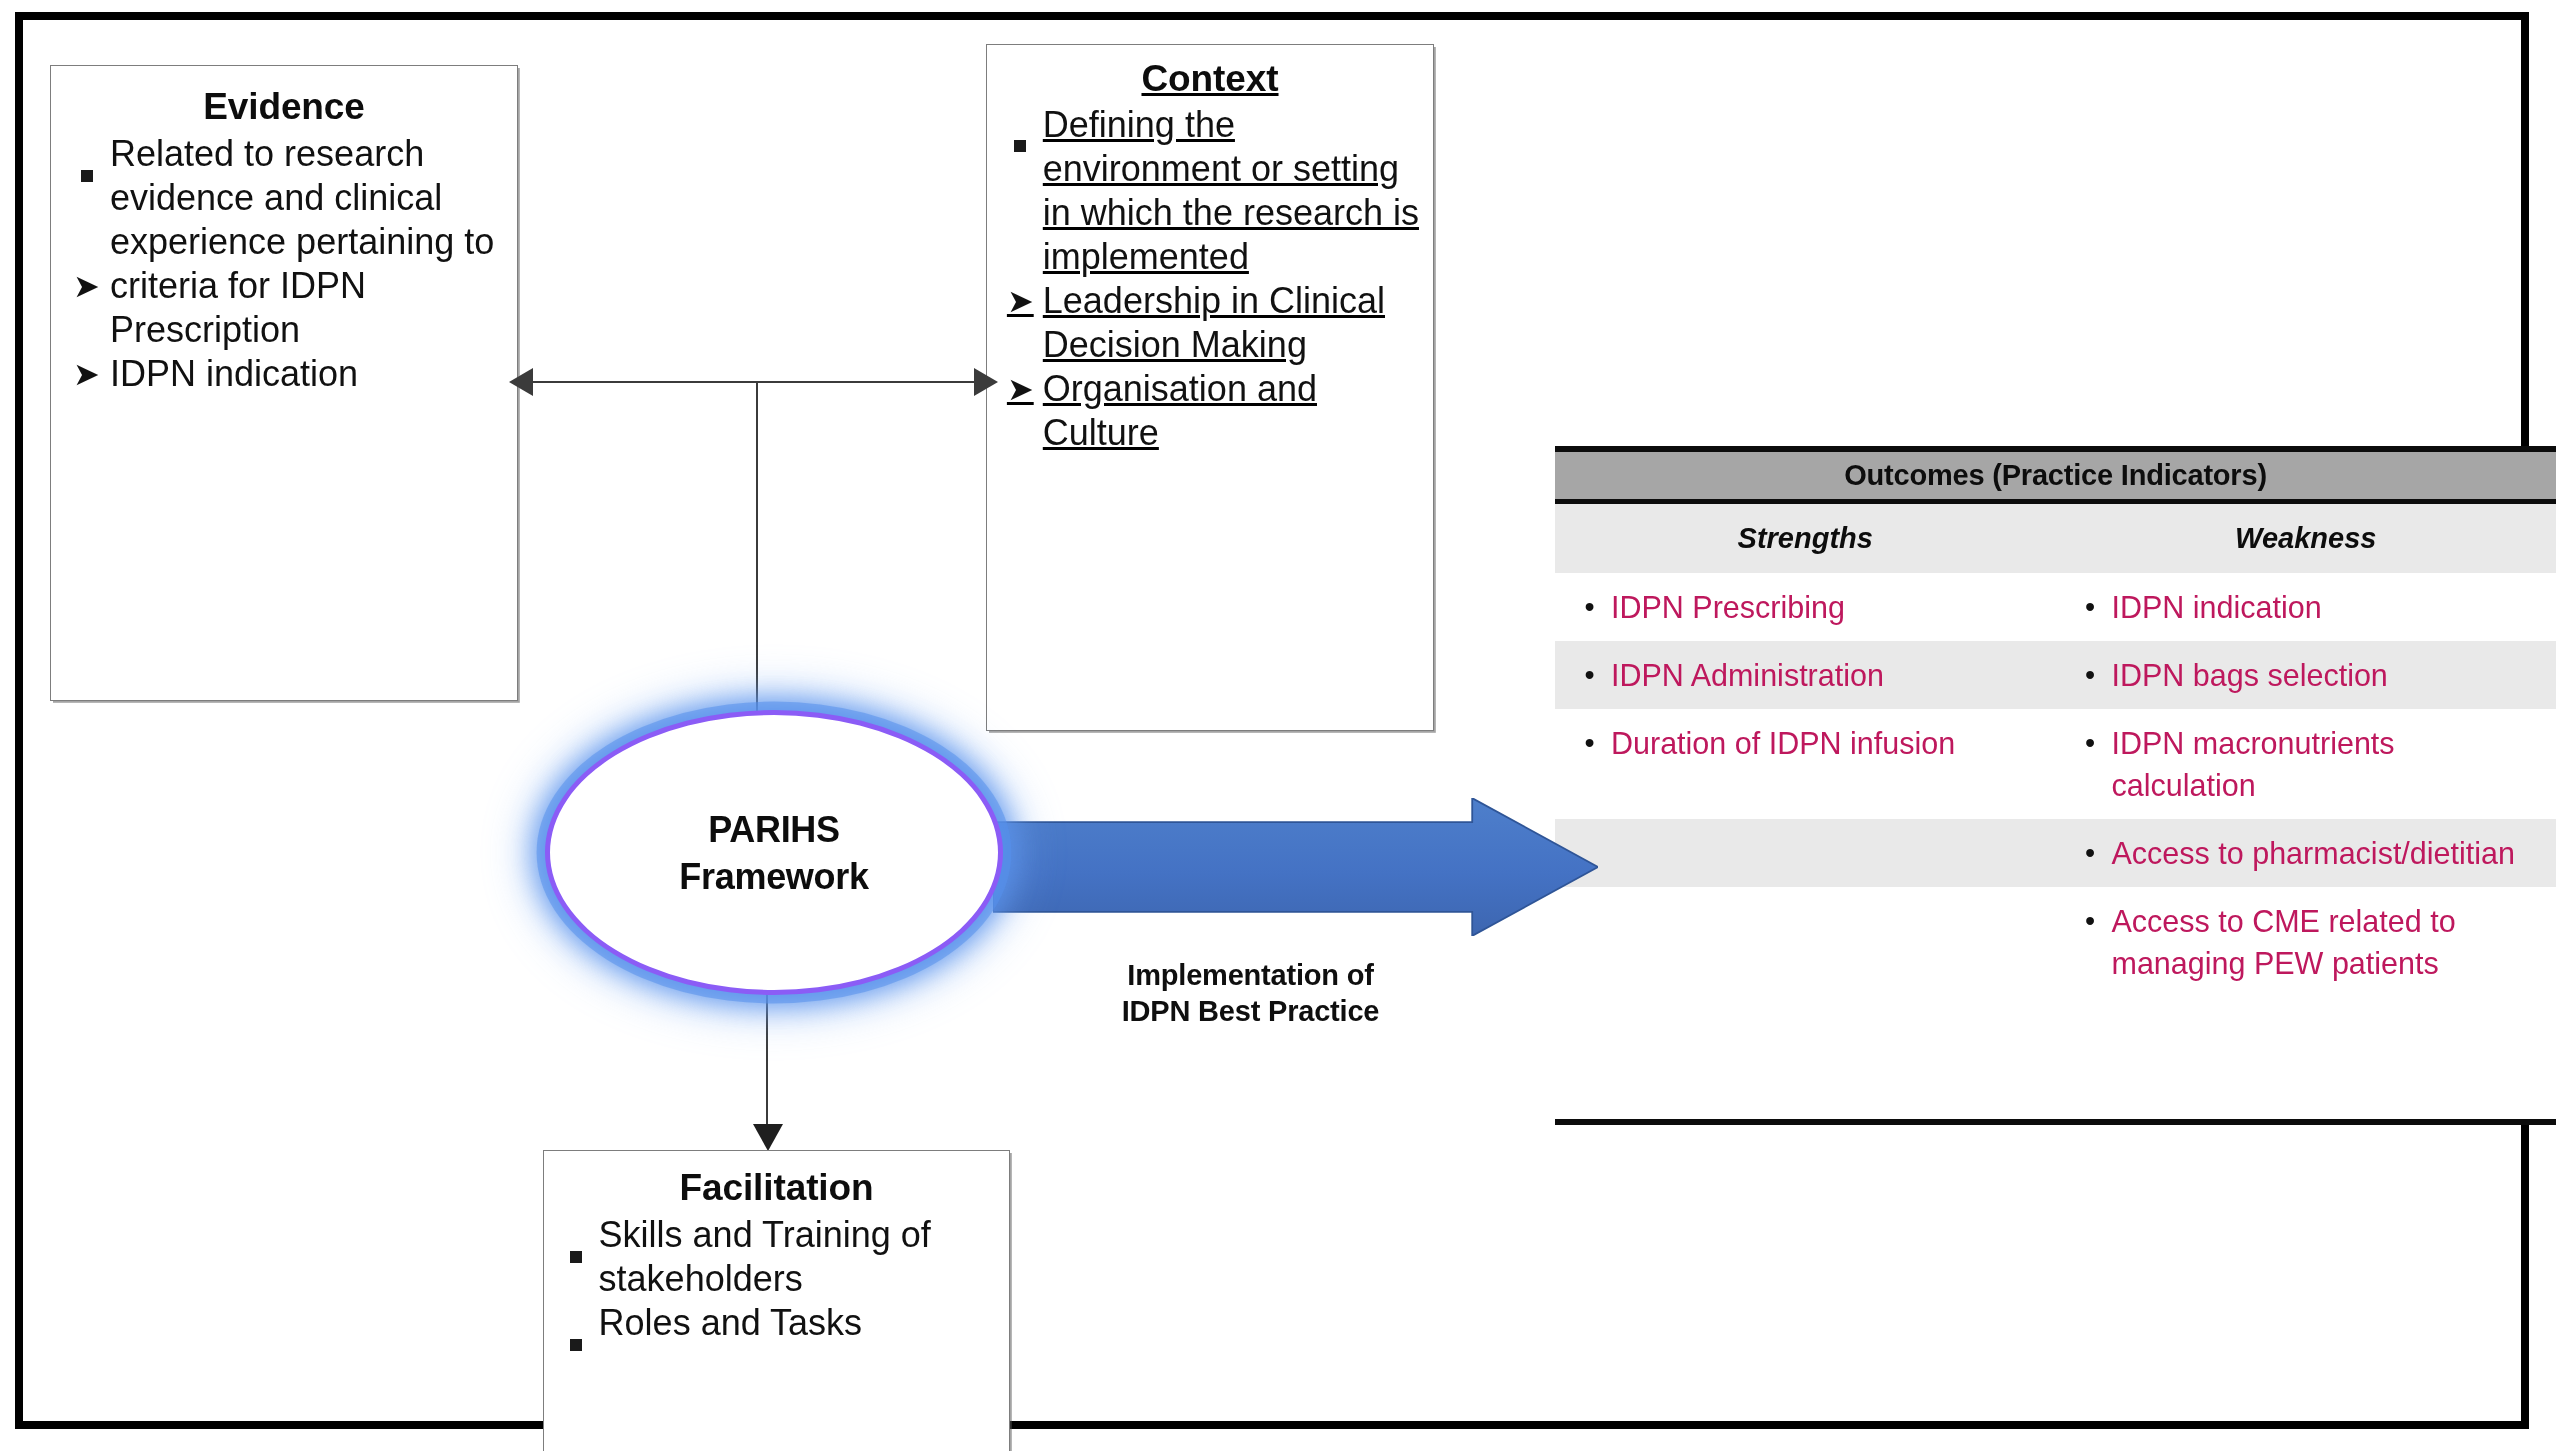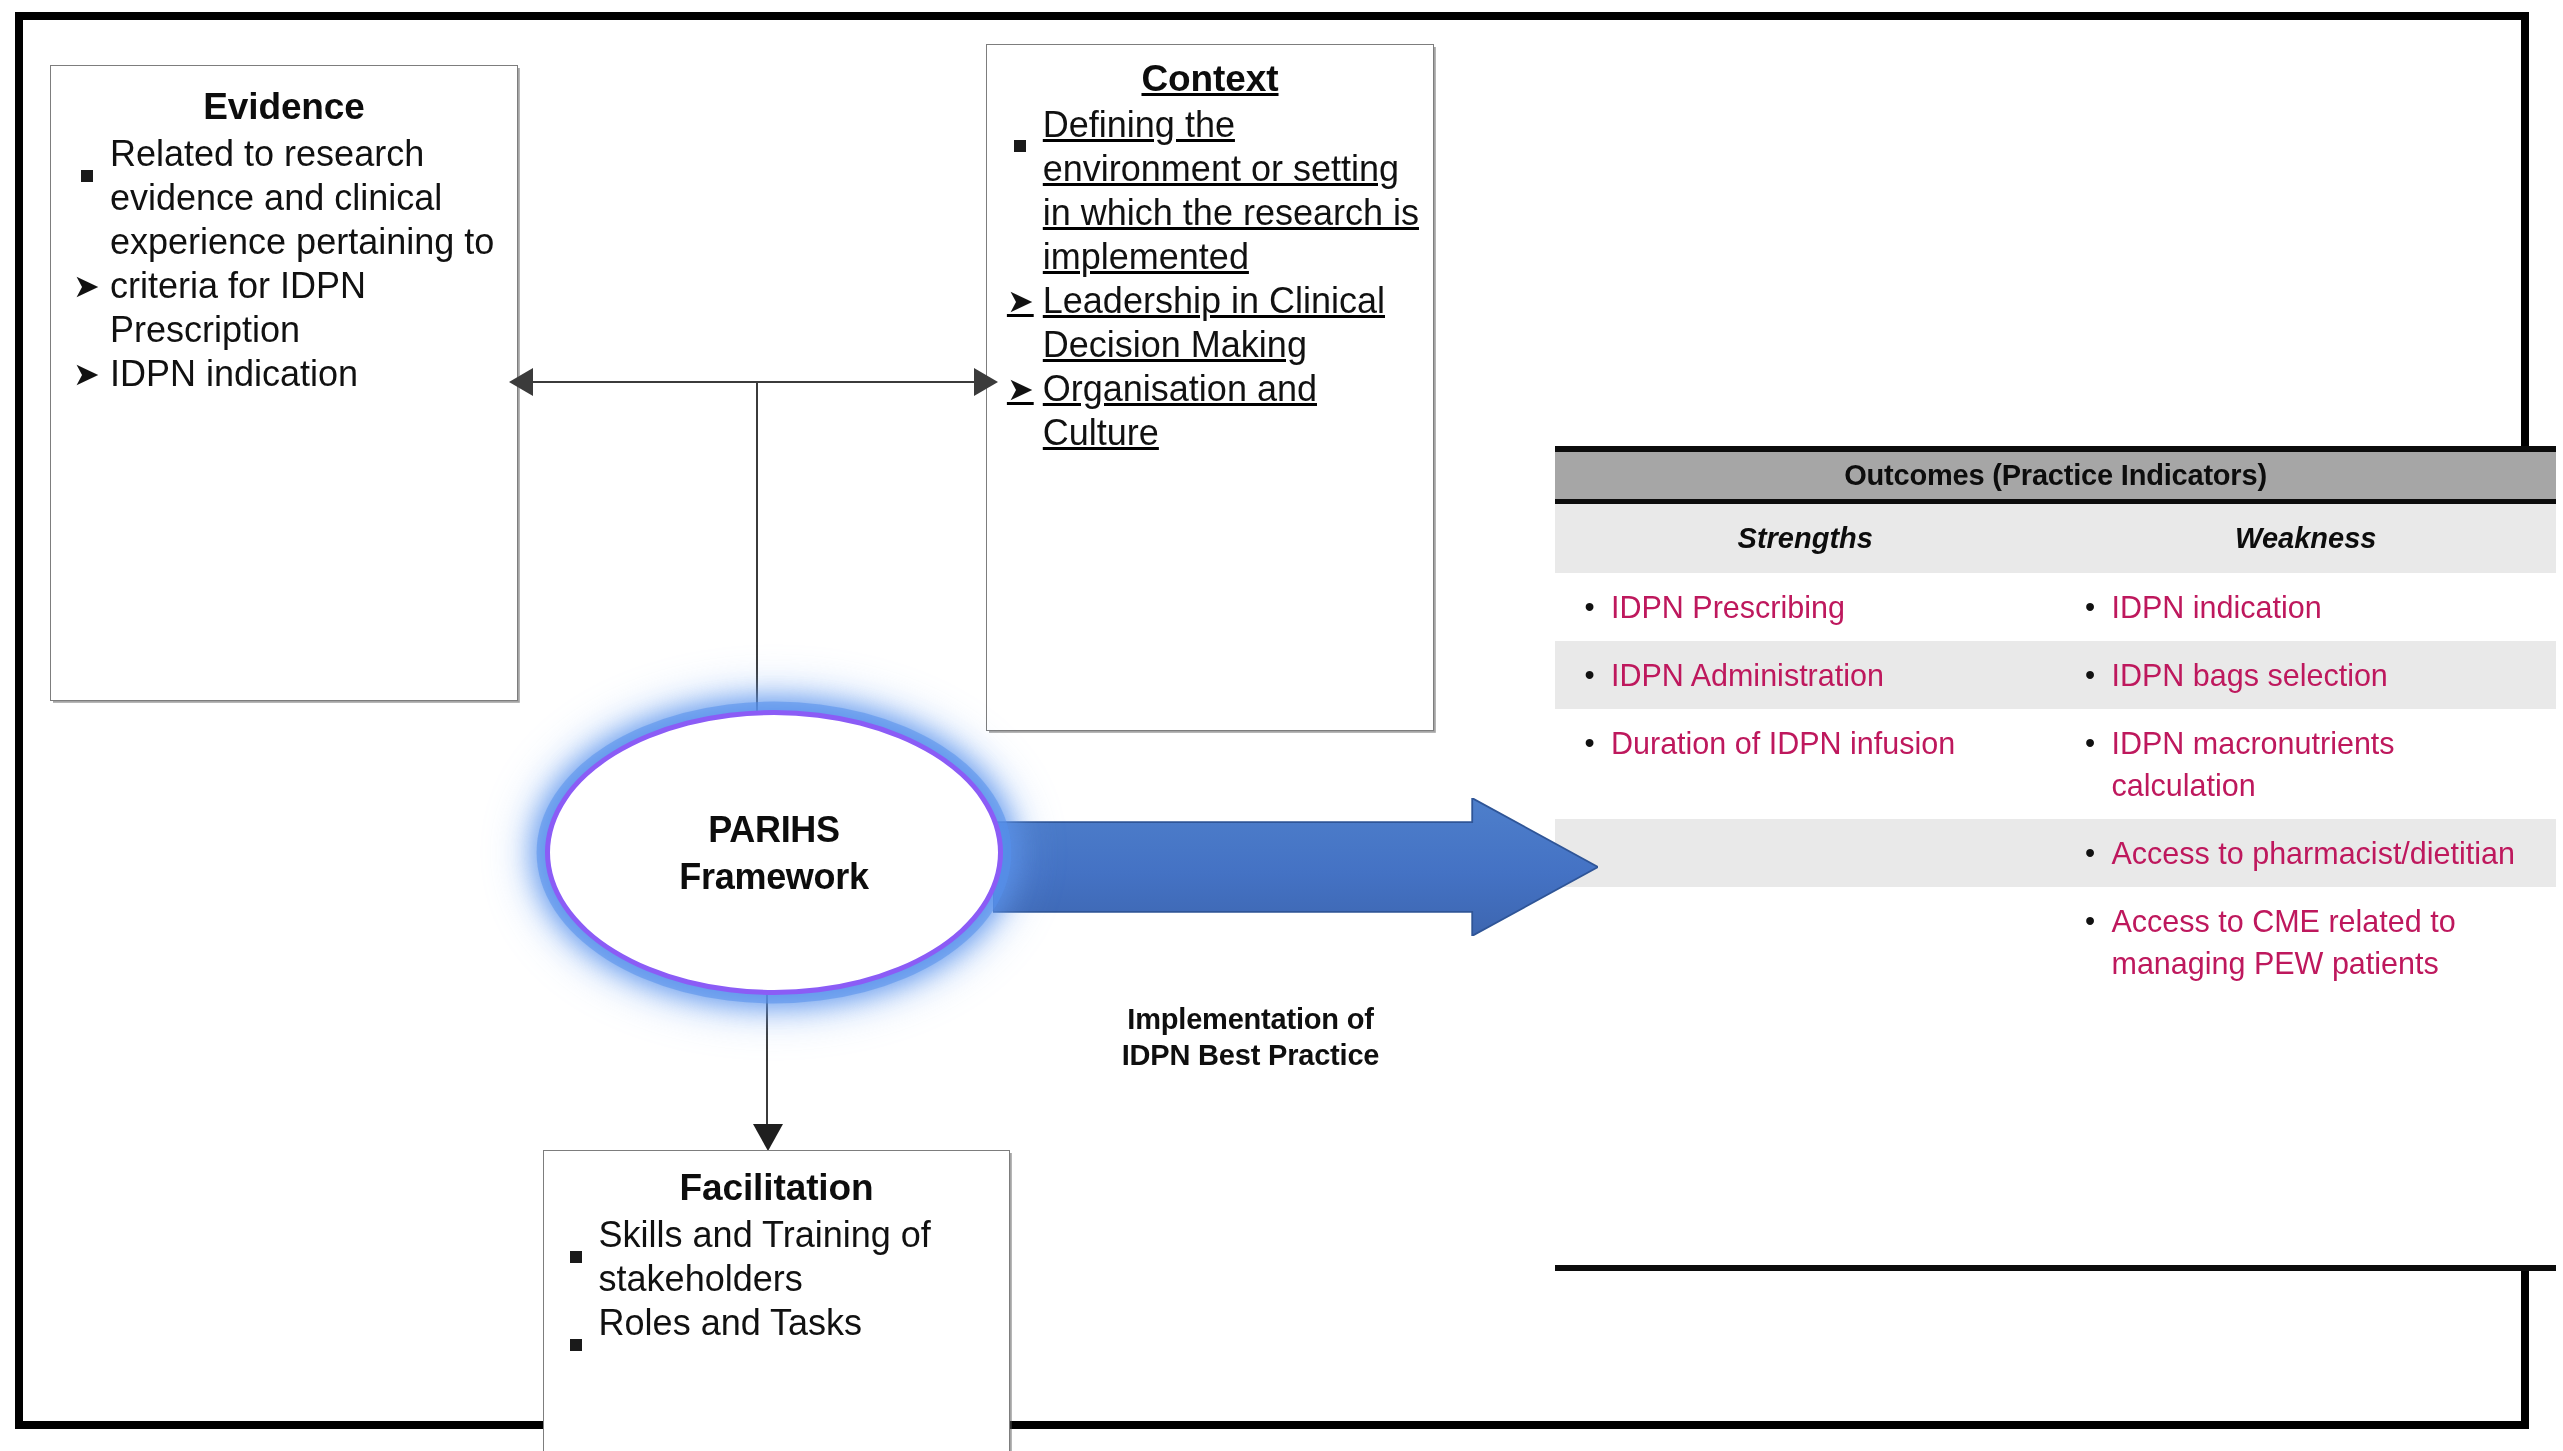--- a/index.html
+++ b/index.html
@@ -93,26 +93,26 @@
   #parihs-label{
     text-align:center;font-weight:bold;font-size:36px;line-height:47px;
     color:#0d0d0d;letter-spacing:-0.3px;
   }
 
   
   #impl-arrow-wrap{position:absolute;left:970px;top:778px;width:605px;height:138px;z-index:3;}
   #impl-caption{
     position:absolute;left:1018px;top:937px;width:419px;
     text-align:center;font-weight:bold;font-size:29px;line-height:36px;
-    color:#0f0f0f;letter-spacing:-0.2px;margin-top:44px;
+    color:#0f0f0f;letter-spacing:-0.2px;
   }
 
   
   #outcomes-table{
-    position:absolute;left:1532px;top:426px;width:1001px;height:825px;
+    position:absolute;left:1532px;top:426px;width:1001px;height:679px;
     background:#ffffff;box-sizing:border-box;
     border-top:6px solid #0c0c0c;border-bottom:6px solid #0c0c0c;
     z-index:2;
   }
   #outcomes-header{
     height:47px;background:#a6a6a6;border-bottom:5.4px solid #0c0c0c;
     display:flex;align-items:center;justify-content:center;
   }
   #outcomes-header-text{font-weight:bold;font-size:29px;color:#0d0d0d;letter-spacing:-0.2px;}
 

